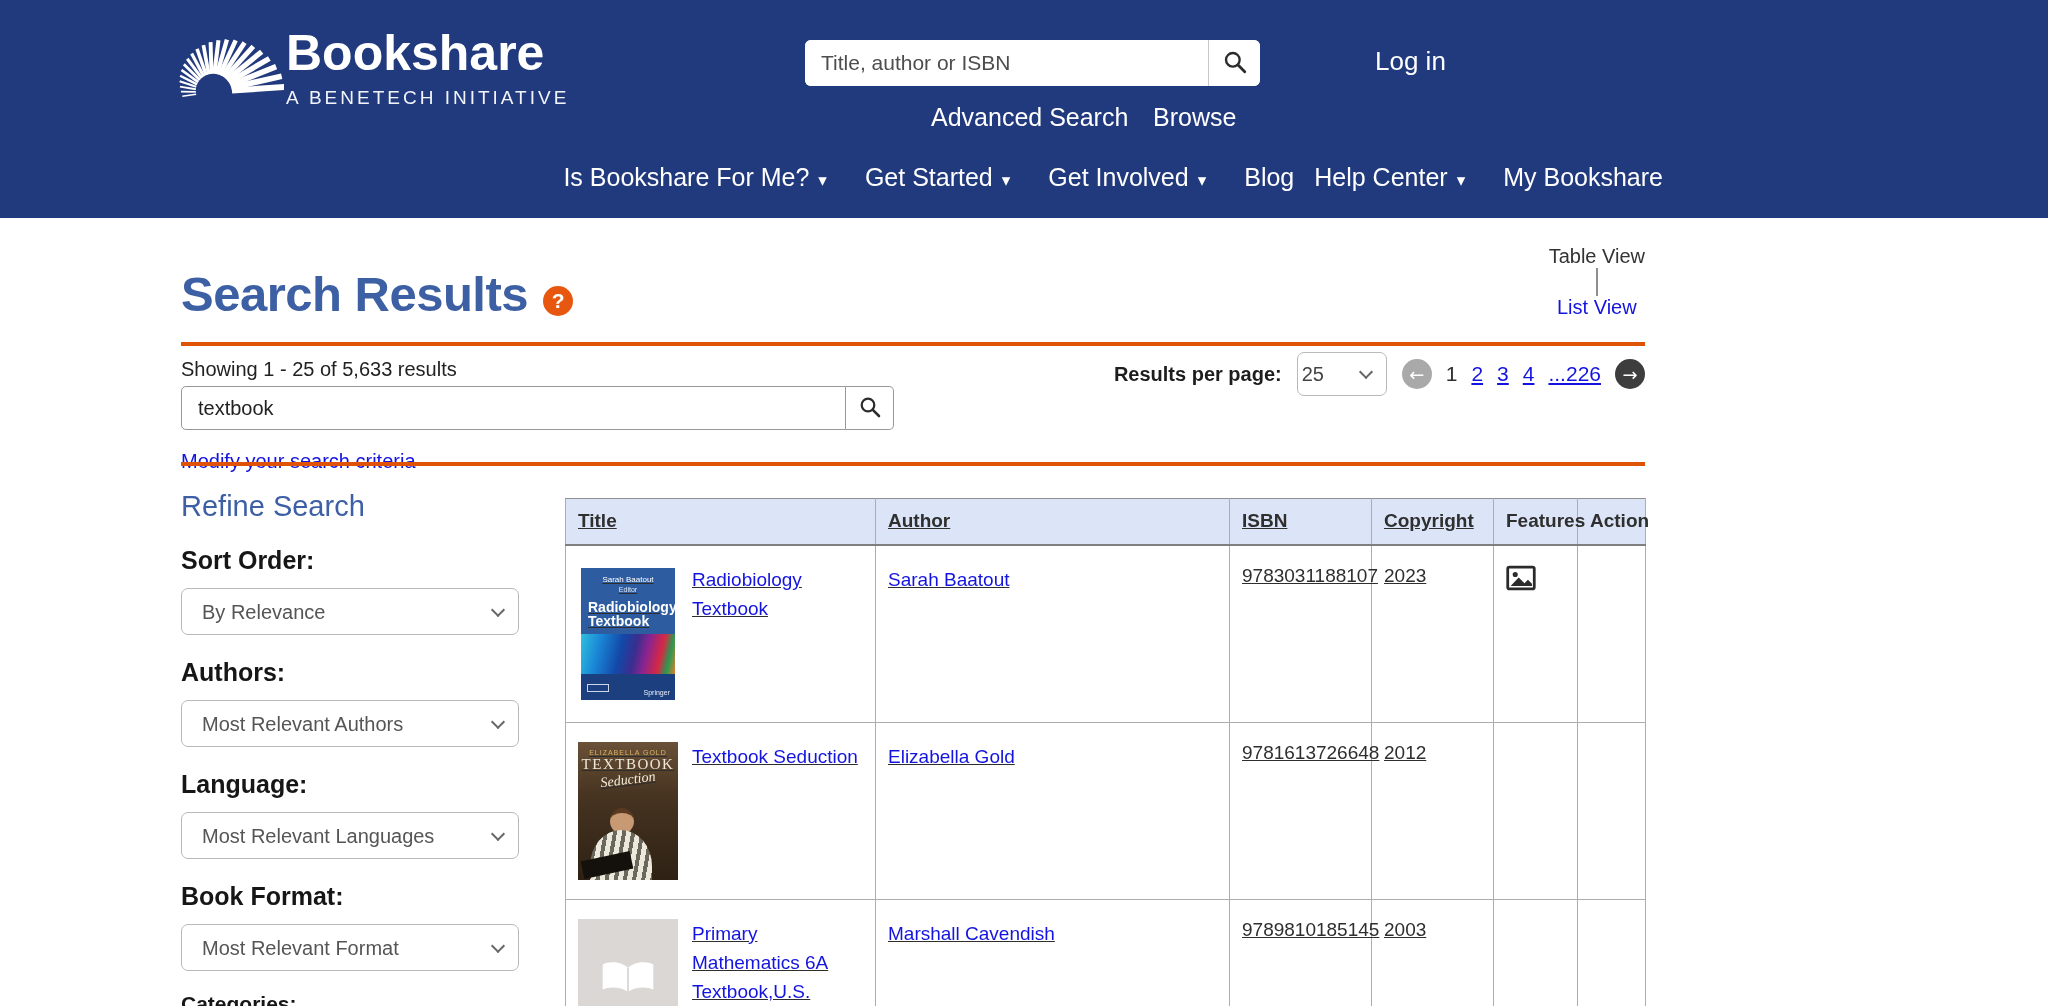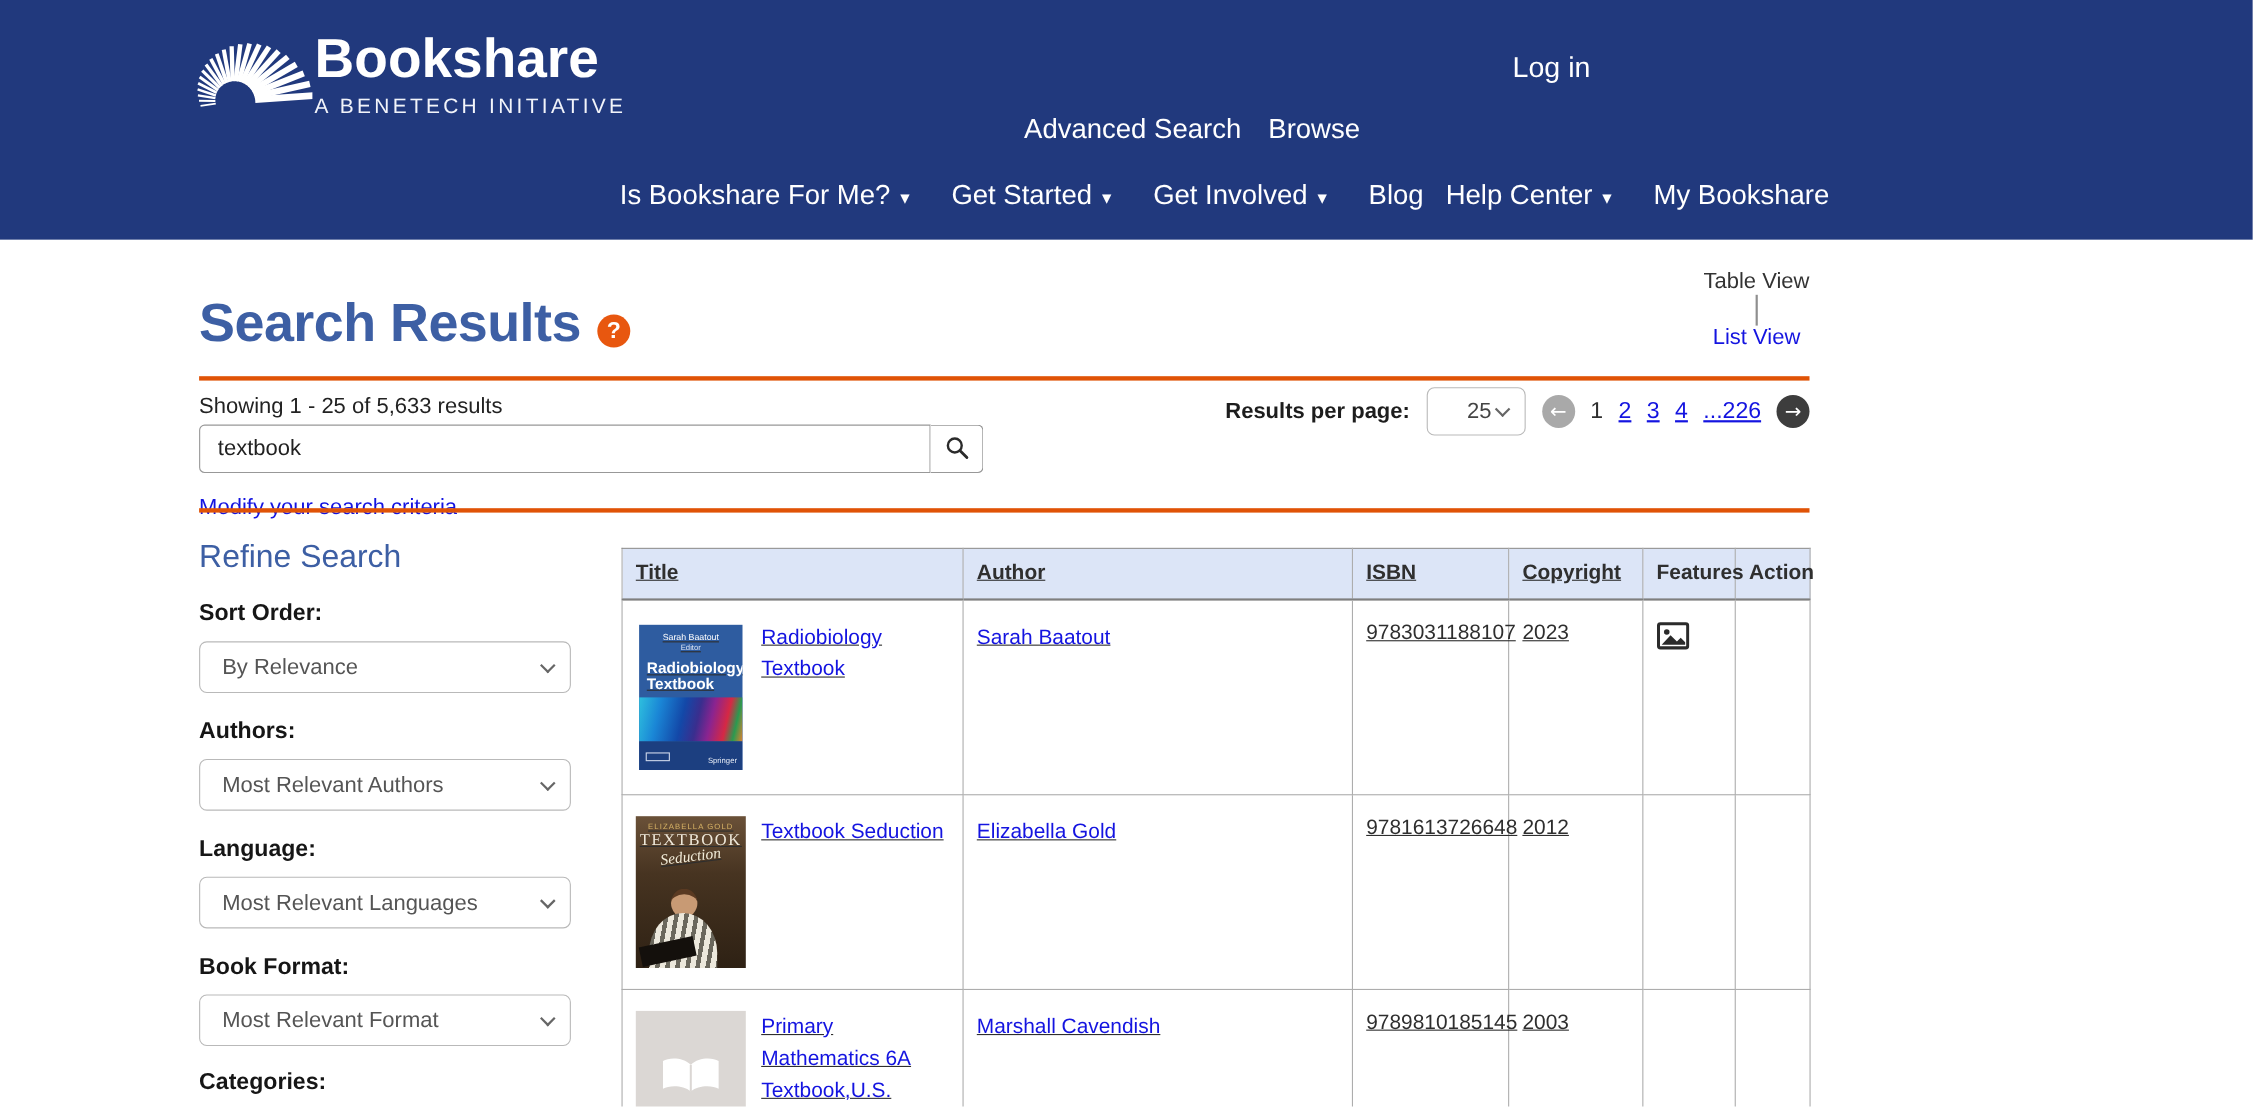--- a/index.html
+++ b/index.html
@@ -58,21 +58,21 @@
 
   .rpp { position:absolute; top:134px; right:403px; display:flex; align-items:center; gap:15px; }
   .rpp-label { font-size:20px; font-weight:bold; color:#1d1d1d; }
   .selwrap { position:relative; display:inline-block; }
   .selwrap select { appearance:none; -webkit-appearance:none; border:1px solid #b9b9b9;
                     border-radius:7px; background:#fff; color:#444; font-size:20px;
                     font-family:"Liberation Sans",sans-serif; outline:none; cursor:pointer; }
   .selwrap .chev { position:absolute; right:16px; top:50%; width:10px; height:10px;
                    border-right:2px solid #666; border-bottom:2px solid #666;
                    transform:translateY(-70%) rotate(45deg); pointer-events:none; }
-  .selwrap.small select { width:90px; height:44px; padding:0 0 0 36px; }
+  .selwrap.small select { width:90px; height:44px; padding:0 0 0 4px; }
   .pager { display:flex; align-items:center; gap:14px; font-size:21px; }
   .pgc { width:30px; height:30px; border-radius:50%; color:#fff; display:flex; align-items:center;
          justify-content:center; font-size:18px; font-family:"DejaVu Sans",sans-serif; cursor:pointer; }
   .pgc.prev { background:#a9a9a9; }
   .pgc.next { background:#3d3d3d; }
   .pg-cur { color:#2e2e2e; }
   .pg-link { color:#1414e0; text-decoration:underline; cursor:pointer; }
 
   .search2 { position:absolute; left:181px; top:168px; display:flex; }
   .search2 input { width:665px; height:44px; border:1px solid #989898; border-radius:5px 0 0 5px;
@@ -80,21 +80,21 @@
                    font-family:"Liberation Sans",sans-serif; }
   .search2 button { width:48px; height:44px; border:1px solid #989898; border-left:none;
                     border-radius:0 5px 5px 0; background:#fff; cursor:pointer;
                     display:flex; align-items:center; justify-content:center; }
   .modify { position:absolute; left:181px; top:232px; font-size:20px; color:#1414e0;
             text-decoration:none; cursor:pointer; }
 
   
   aside.refine { position:absolute; left:181px; top:272px; width:338px; }
   aside.refine h2 { font-size:29px; font-weight:normal; color:#3d5fa4; }
-  .f-label { margin-top:23px; font-size:21px; font-weight:bold; color:#161616; }
+  .f-label { margin-top:23px; font-size:25px; font-weight:bold; color:#161616; }
   .f-sel { margin-top:13px; width:338px; }
   .f-sel select { width:338px; height:47px; padding:0 0 0 20px; color:#555; }
   .cat-label { margin-top:21px; font-size:21px; font-weight:bold; color:#161616; }
 
   
   table.results { position:absolute; left:565px; top:280px; width:1080px;
                   border-collapse:collapse; table-layout:fixed; }
   table.results th, table.results td { border:1px solid #adadad; }
   table.results thead th { background:#dce5f7; height:46px; text-align:left; padding:0 12px;
                            font-size:19px; color:#2f2f2f; border-bottom:2px solid #7f7f7f;
@@ -168,20 +168,31 @@
             <rect x="79.80952380952381" y="75.1047619047619" width="51.633392282783774" height="5.790476190476191" transform="rotate(-12.76190476190476 60 78)" fill="#fff"></rect>
             <rect x="80" y="75" width="54" height="6" transform="rotate(-4 60 78)" fill="#fff"></rect>
           </g>
       </svg>
       <div class="logo-text">
         <div class="brand-name">Bookshare</div>
         <div class="brand-tagline">A BENETECH INITIATIVE</div>
       </div>
     </div>
 
+    <div class="hdr-search">
+      <input type="text" placeholder="Title, author or ISBN" style="">
+      <button>
+        <span>
+          <svg width="26" height="26" viewBox="0 0 24 24">
+              <circle cx="10" cy="10" r="6.3" fill="none" stroke="#2b2b2b" stroke-width="2.2"></circle>
+              <line x1="14.8" y1="14.8" x2="21" y2="21" stroke="#2b2b2b" stroke-width="2.6" stroke-linecap="round"></line>
+            </svg>
+        </span>
+      </button>
+    </div>
 
     <a class="login">Log in</a>
     <a class="hdr-link adv">Advanced Search</a>
     <a class="hdr-link browse">Browse</a>
 
     <nav class="main-nav" id="main-nav">
         <a class="nav-item">
           <span>Is Bookshare For Me?</span>
           <span class="caret">▾</span>
         </a>

